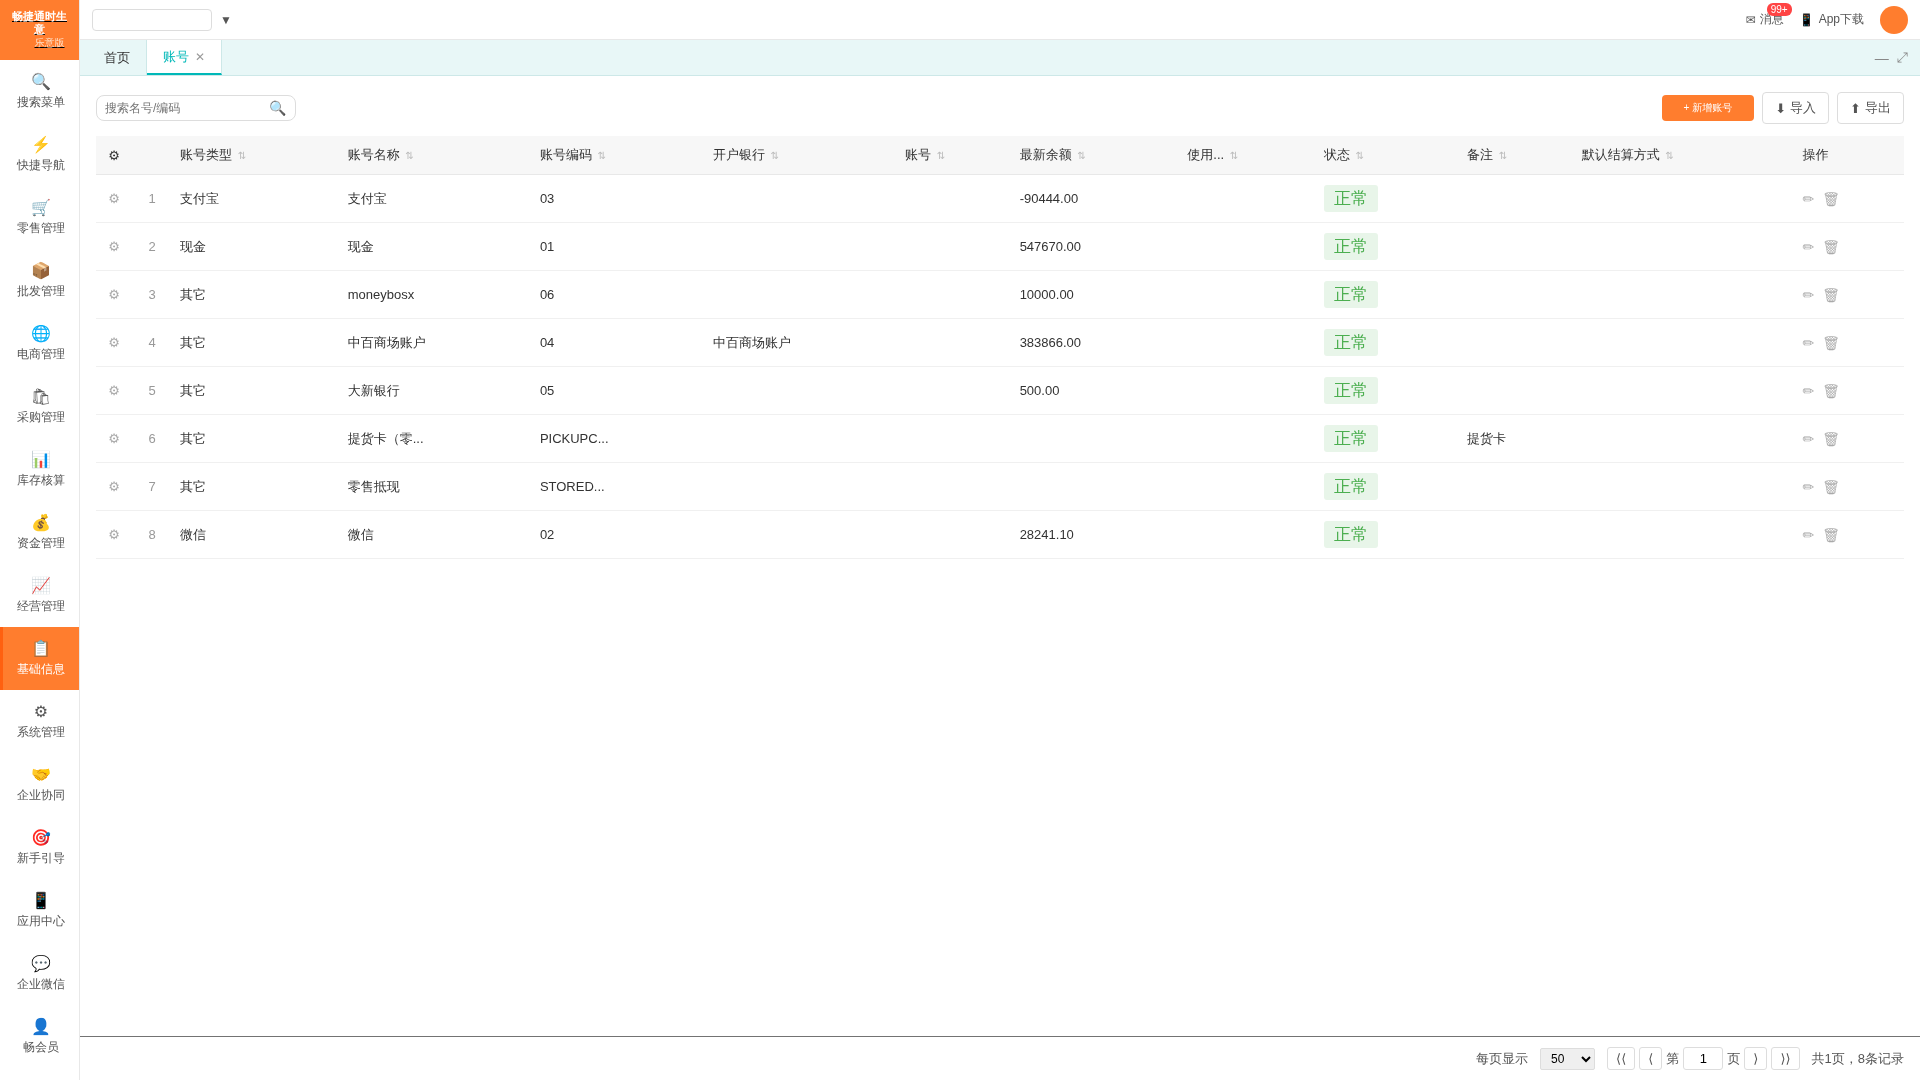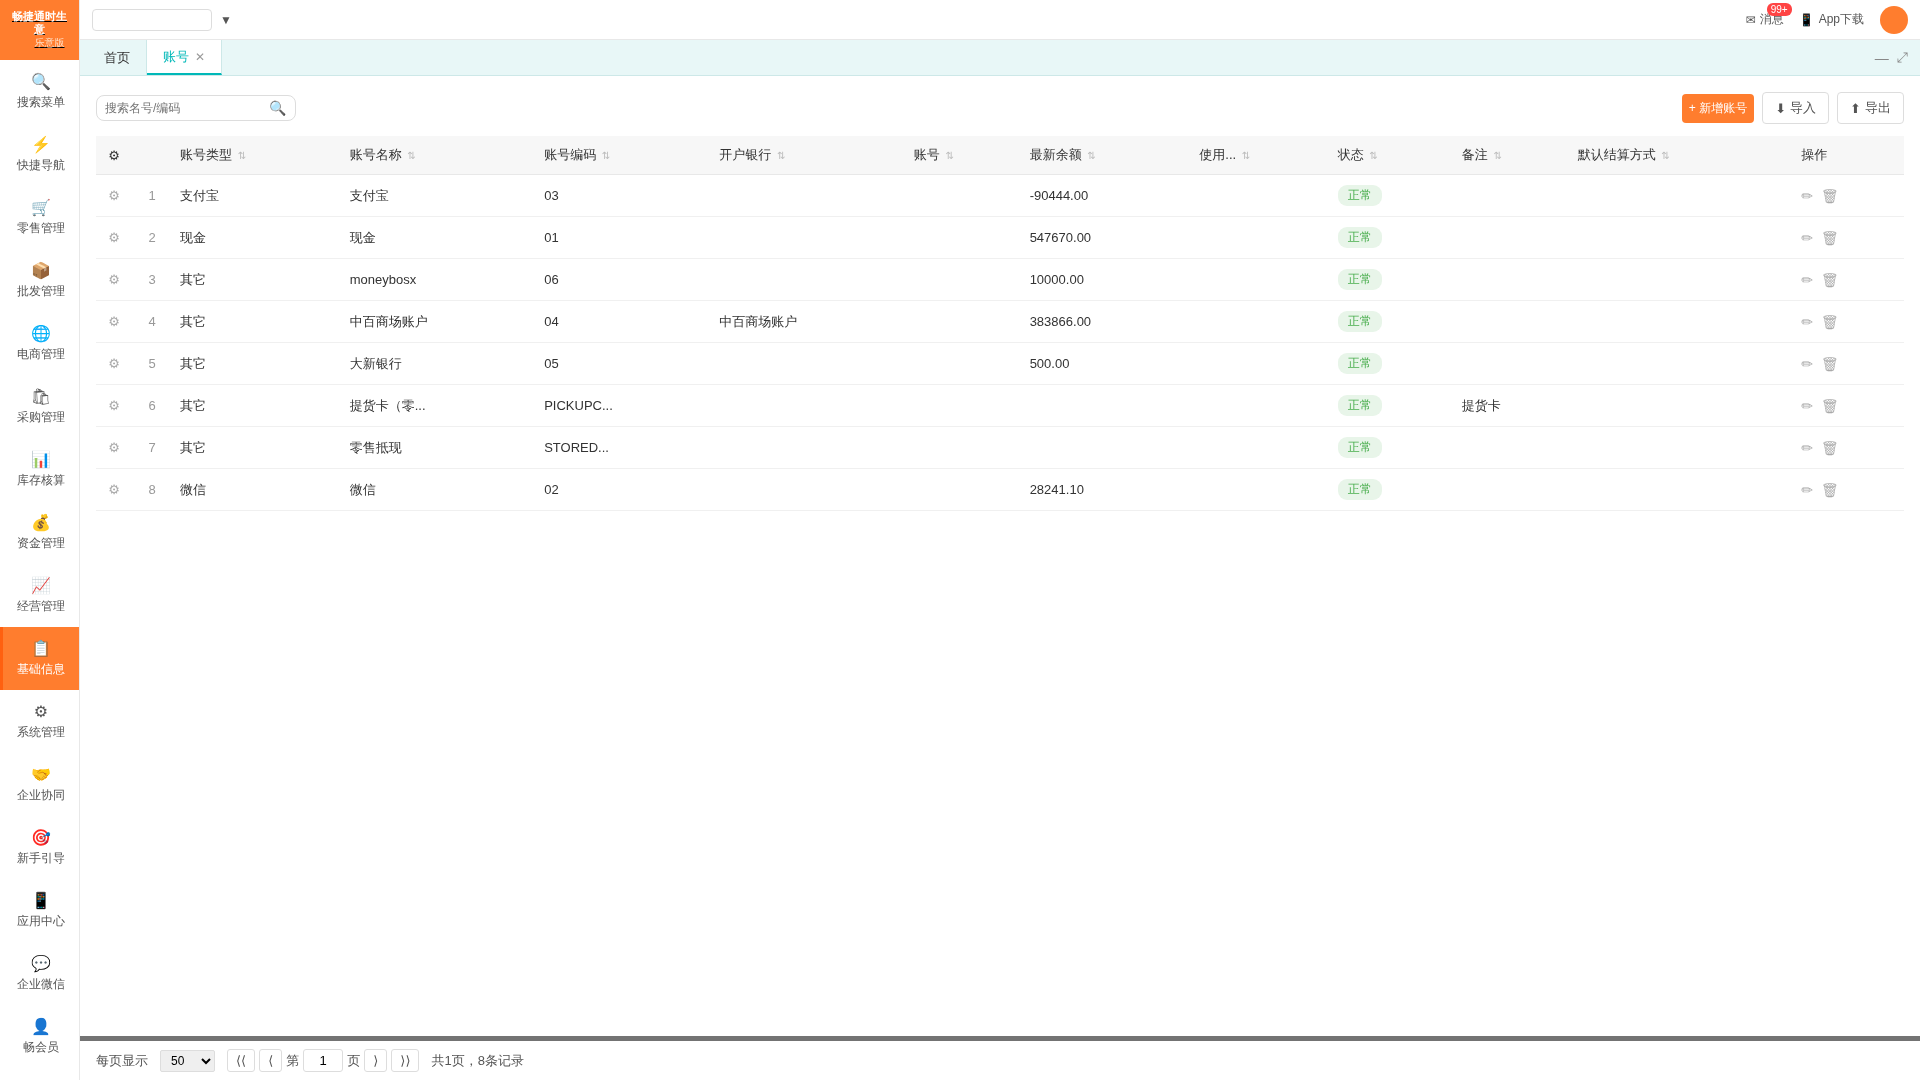--- a/index.html
+++ b/index.html
@@ -148,22 +148,22 @@
       width: 160px;
       background: transparent;
     }
     .search-icon { color: #ccc; font-size: 14px; }
     .toolbar-right { display: flex; align-items: center; gap: 8px; }
     .btn-primary {
       background: #ff7d2e;
       color: #fff;
       border: none;
       border-radius: 4px;
-      padding: 6px 7px;
-      font-size: 12px;
+      padding: 6px 22px;
+      font-size: 10px;
       cursor: pointer;
       display: flex;
       align-items: center;
       gap: 4px;
     }
     .btn-secondary {
       background: #fff;
       color: #555;
       border: 1px solid #ddd;
       border-radius: 4px;
@@ -193,36 +193,36 @@
       position: relative;
     }
     thead th.sortable { cursor: pointer; }
     thead th .sort-icon { color: #bbb; font-size: 10px; margin-left: 2px; }
     tbody tr { border-bottom: 1px solid #f0f0f0; }
     tbody td { padding: 10px 8px; color: #333; }
     .num-col { color: #999; text-align: center; width: 40px; }
     .status-badge {
       display: inline-block;
       padding: 2px 10px;
-      border-radius: 9px;
-      font-size: 12px;
+      border-radius: 3px;
+      font-size: 17px;
     }
     .status-normal { background: #e8f5e9; color: #4caf50; }
     .action-icons { display: flex; gap: 8px; align-items: center; }
     .action-icon { color: #aaa; cursor: pointer; font-size: 14px; }
     .gear-col { width: 36px; text-align: center; }
     .gear-icon { color: #aaa; cursor: pointer; }
 
     
     .footer {
       height: 44px;
       display: flex;
       align-items: center;
-      justify-content: flex-start;
-      border-top: 5px solid #737373;
+      justify-content: flex-end;
+      border-top: 1px solid #737373;
       padding: 0 16px;
       gap: 12px;
       font-size: 13px;
       color: #555;
       background: #fff;
     }
     .page-size-select {
       border: 1px solid #ddd;
       border-radius: 2px;
       padding: 2px 6px;

